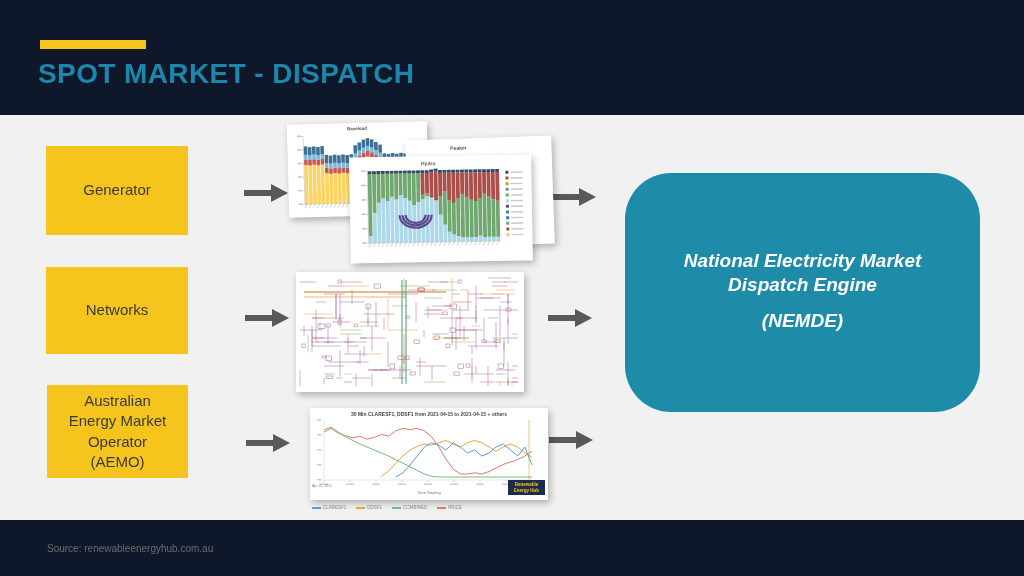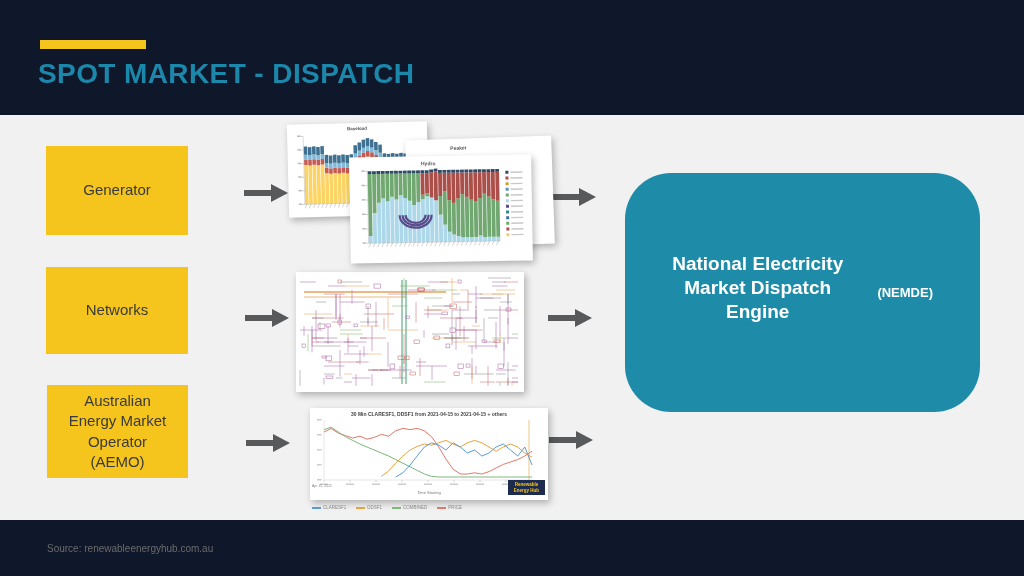--- a/index.html
+++ b/index.html
@@ -10,24 +10,24 @@
   .page-title{position:absolute;left:38px;top:58px;margin:0;font-size:28px;font-weight:800;
               letter-spacing:.4px;color:#1B87AA;}
   .ybox{position:absolute;background:#F5C51D;color:#3a3a3a;display:flex;align-items:center;
         justify-content:center;text-align:center;font-size:15px;line-height:1.35;padding:4px 16px;
         box-sizing:border-box;}
   .ybox.b1{left:46px;top:146px;width:142px;height:89px;}
   .ybox.b2{left:46px;top:267px;width:142px;height:87px;}
   .ybox.b3{left:47px;top:385px;width:141px;height:93px;}
   .arrow{position:absolute;width:44px;height:18px;}
   .nemde{position:absolute;left:625px;top:173px;width:355px;height:239px;background:#1E8CA8;
-         border-radius:46px;display:flex;flex-direction:row;align-items:center;
-         justify-content:center;color:#fff;text-align:center;padding:10px 30px;box-sizing:border-box;}
+         border-radius:46px;display:flex;flex-direction:column;align-items:center;
+         justify-content:center;color:#fff;text-align:center;padding:10px 30px;box-sizing:border-box;font-style:italic;}
   .nemde .l1{font-size:19px;font-weight:800;line-height:1.25;margin:0 0 9px 0;}
-  .nemde .l2{font-size:13px;font-weight:800;margin:17px;}
+  .nemde .l2{font-size:19px;font-weight:800;margin:4px;}
   .card{position:absolute;background:#fff;box-shadow:2px 3px 7px rgba(0,0,0,.28);}
   .card-title{position:absolute;width:100%;text-align:center;color:#555;font-weight:bold;}
   .footer-src{position:absolute;left:47px;top:543px;font-size:10px;color:#6b6b6b;}
   .lc-title{position:absolute;left:0;top:3px;width:100%;text-align:center;font-size:5px;
             font-weight:bold;color:#444;}
   .lc-xlabel{position:absolute;left:0;top:82px;width:100%;text-align:center;font-size:4px;color:#777;}
   .lc-date{position:absolute;left:2px;top:76px;font-size:3.5px;color:#888;}
   .lc-logo{position:absolute;right:3px;top:72px;width:37px;height:15px;background:#1D2B4F;
            color:#F5C51D;font-size:4.5px;font-weight:bold;line-height:1.25;text-align:center;
            display:flex;flex-direction:column;justify-content:center;}

